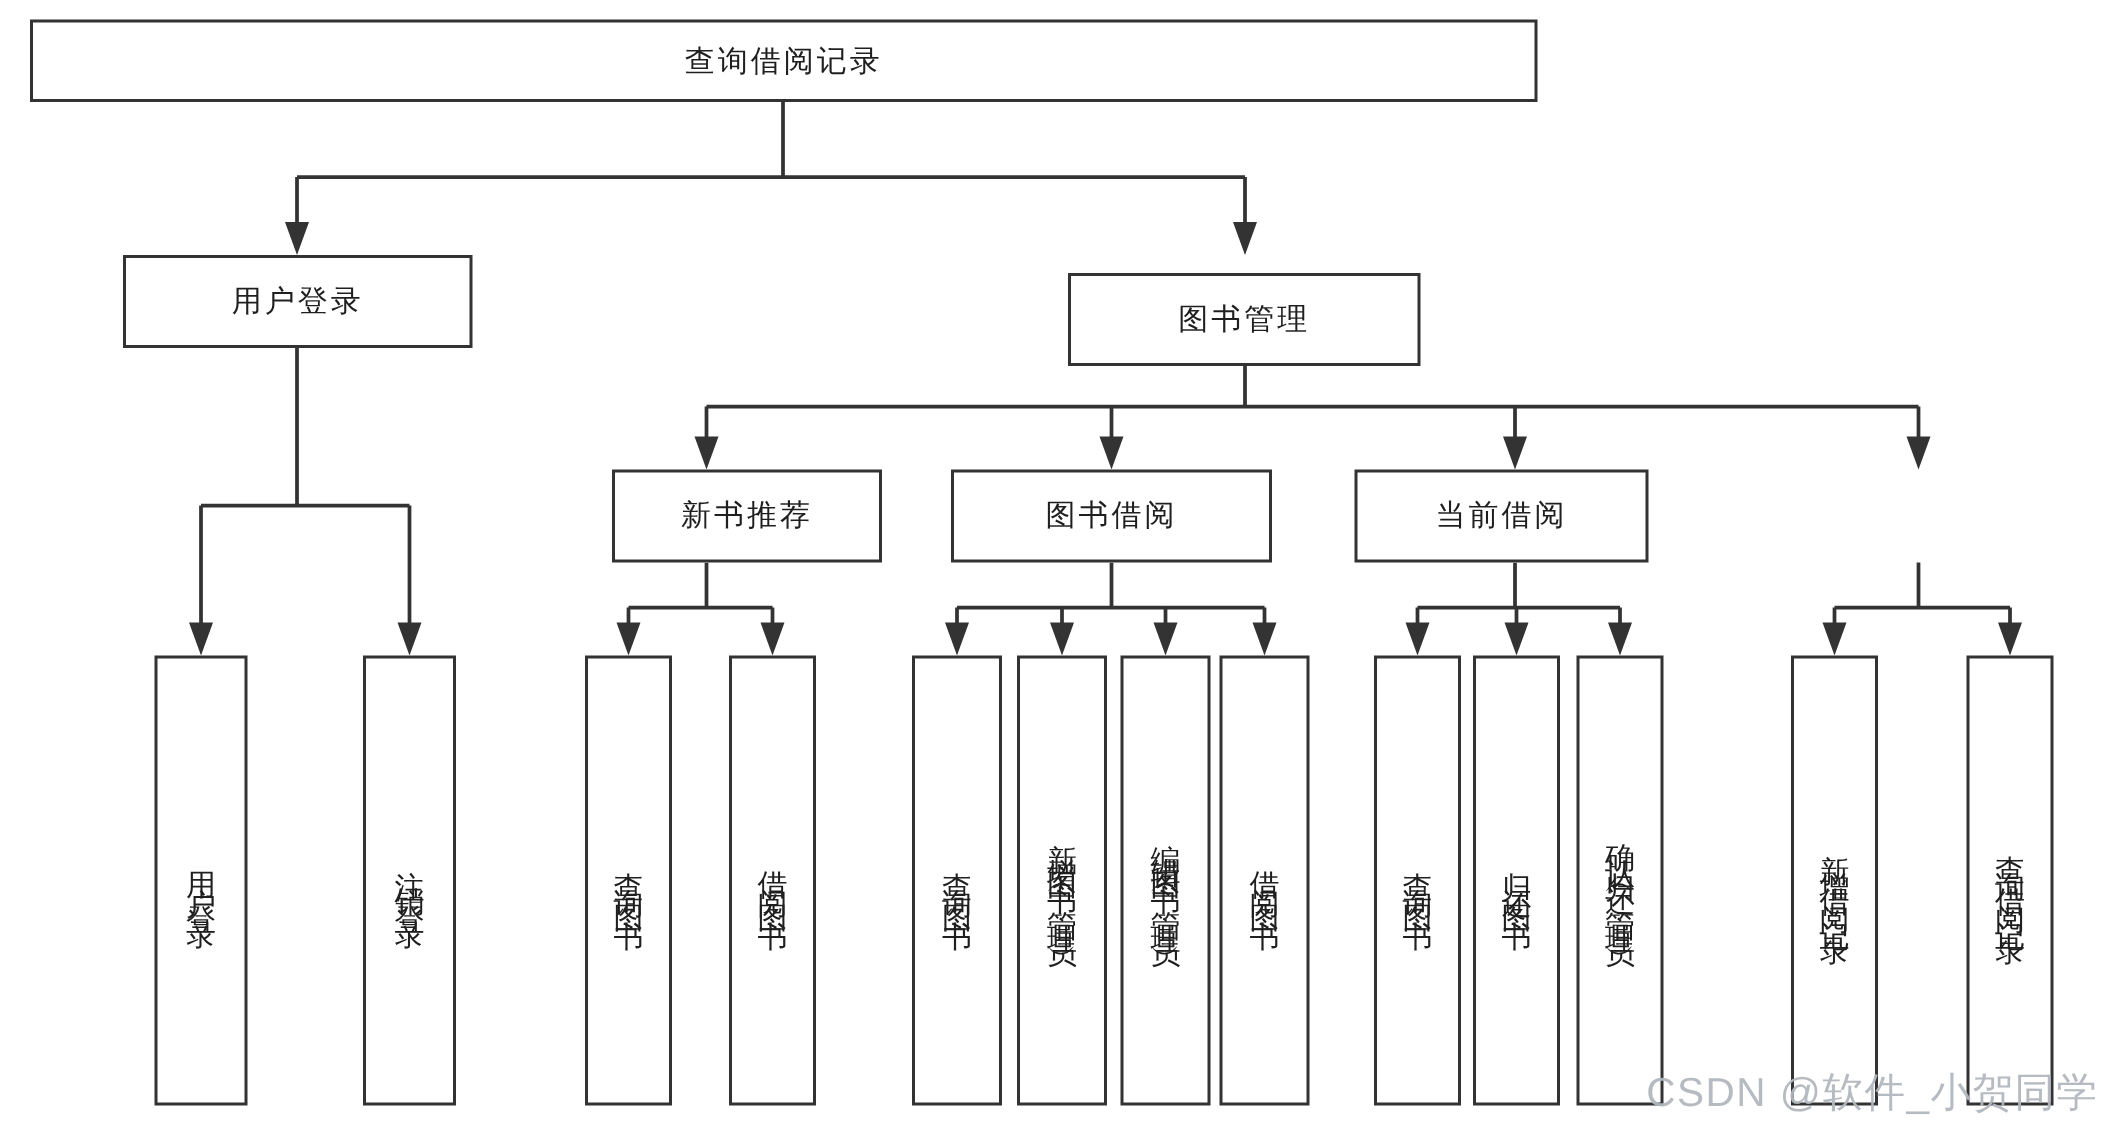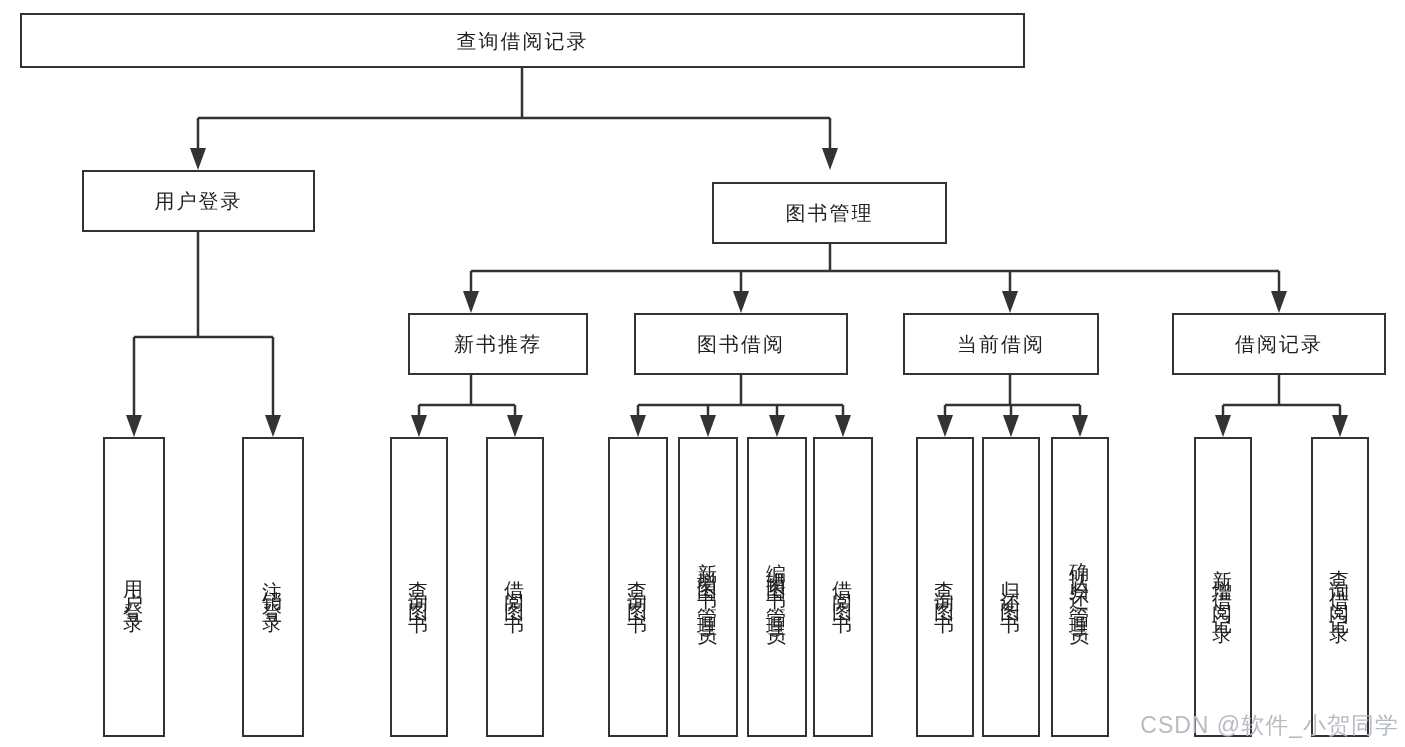--- a/index.html
+++ b/index.html
@@ -41,21 +41,21 @@
     writing-mode: vertical-rl;
     text-orientation: mixed;
     letter-spacing: 11px;
     font-size: 20px;
     white-space: normal;
   }
   .watermark {
     position: absolute;
     right: 6px;
     top: 710px;
-    font-size: 23px;
+    font-size: 27px;
     letter-spacing: 1px;
     color: rgba(178, 183, 190, 0.95);
     z-index: 5;
   }
 </style>
 </head>
 <body>
 
 <div class="canvas">
 
@@ -133,21 +133,20 @@
   </svg>
 
   <div class="node h-box" style="left:20px; top:13px; width:1005px; height:55px;">查询借阅记录</div>
 
   <div class="node h-box" style="left:82px; top:170px; width:233px; height:62px;">用户登录</div>
   <div class="node h-box" style="left:712px; top:182px; width:235px; height:62px;">图书管理</div>
 
   <div class="node h-box" style="left:364px; top:313px; width:180px; height:62px;margin-left:44px;">新书推荐</div>
   <div class="node h-box" style="left:634px; top:313px; width:214px; height:62px;">图书借阅</div>
   <div class="node h-box" style="left:903px; top:313px; width:196px; height:62px;">当前借阅</div>
-  <div class="node h-box" style="left:1172px; top:313px; width:214px; height:62px;">借阅记录</div>
 
   <div class="node leaf" style="left:103px; top:437px; width:62px; height:300px;">用户登录</div>
   <div class="node leaf" style="left:242px; top:437px; width:62px; height:300px;">注销登录</div>
 
   <div class="node leaf" style="left:390px; top:437px; width:58px; height:300px;">查询图书</div>
   <div class="node leaf" style="left:486px; top:437px; width:58px; height:300px;">借阅图书</div>
 
   <div class="node leaf" style="left:608px; top:437px; width:60px; height:300px;">查询图书</div>
   <div class="node leaf" style="left:678px; top:437px; width:60px; height:300px; letter-spacing:9px;">新增图书（管理员）</div>
   <div class="node leaf" style="left:747px; top:437px; width:60px; height:300px; letter-spacing:9px;">编辑图书（管理员）</div>

